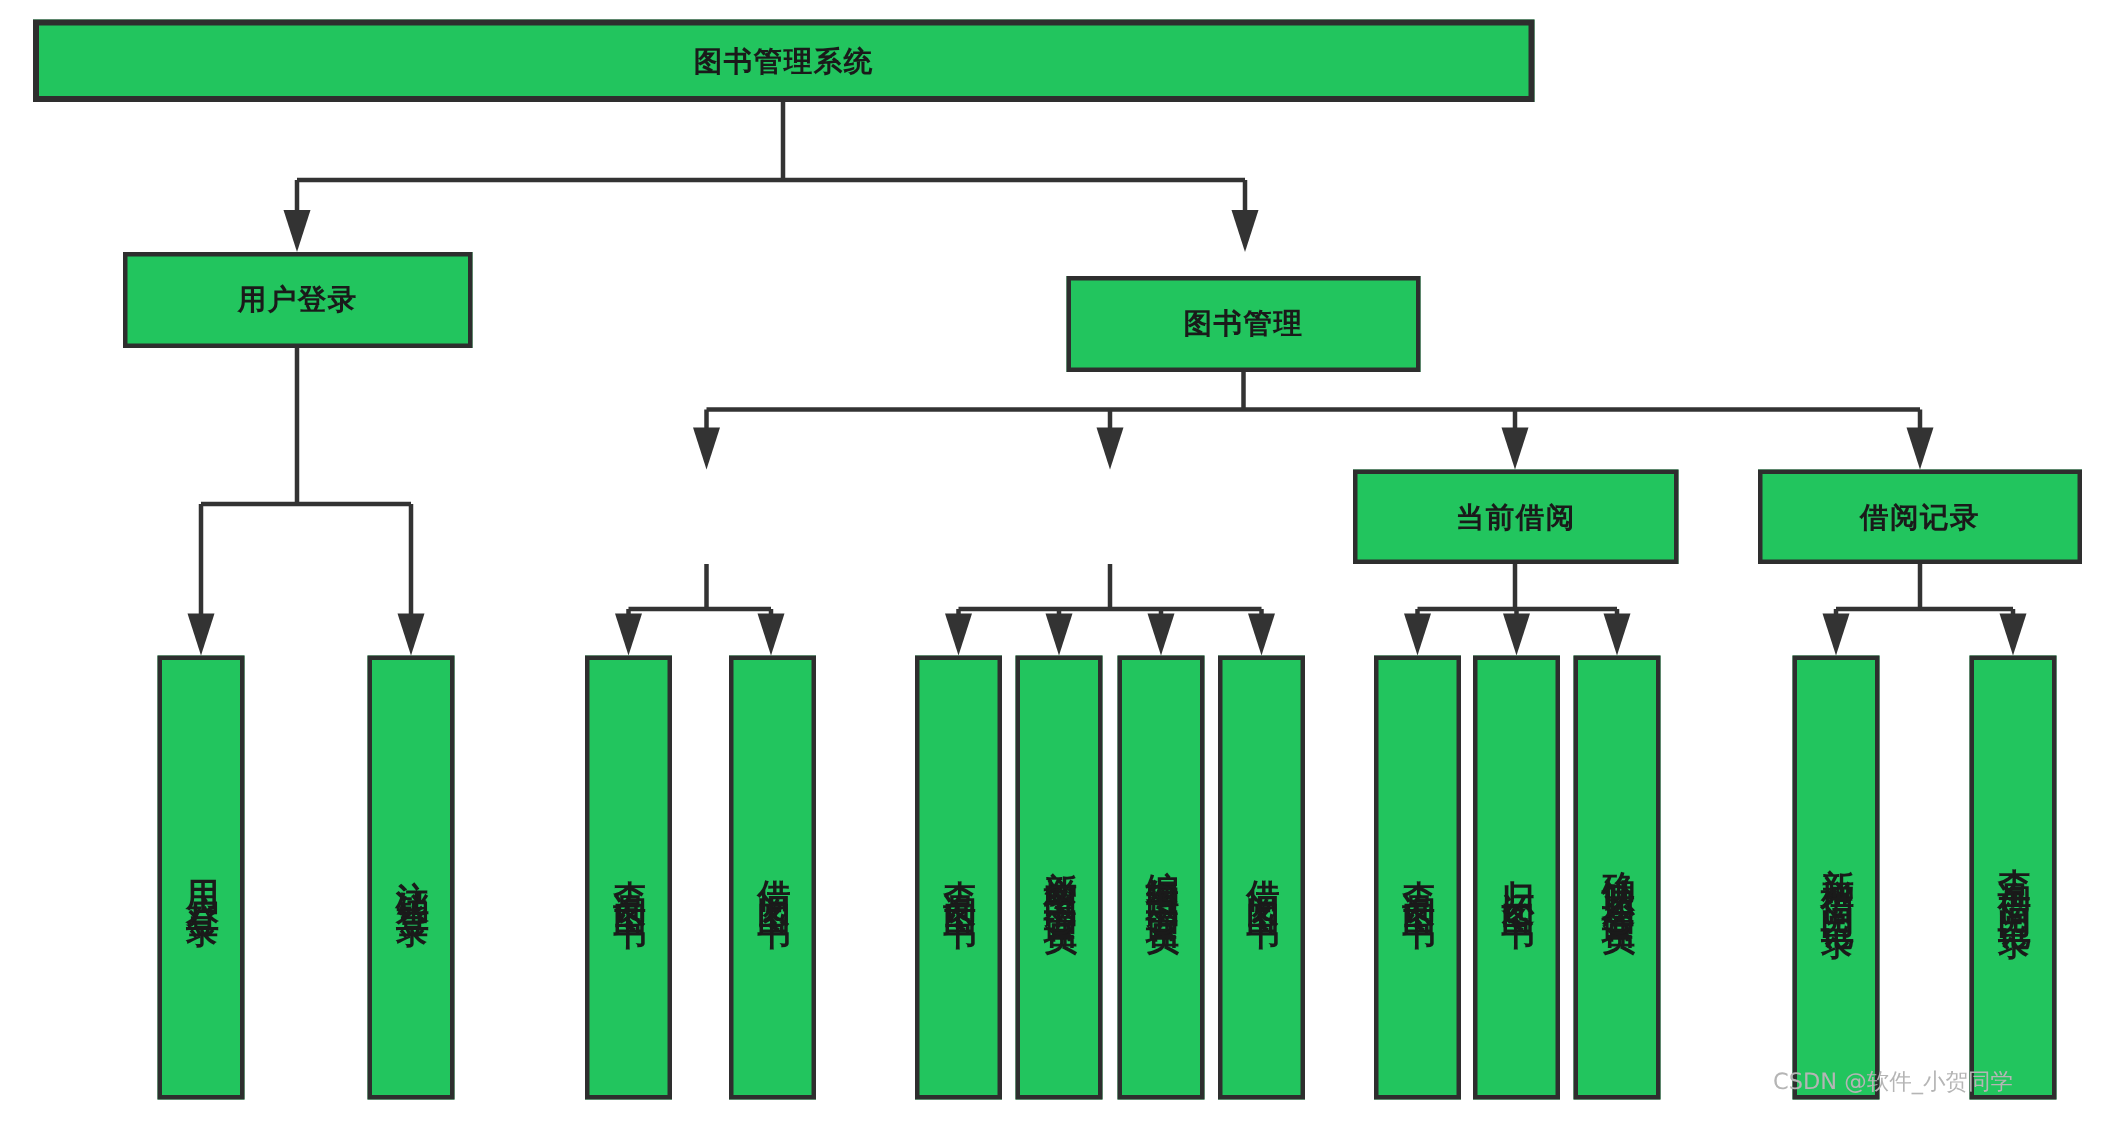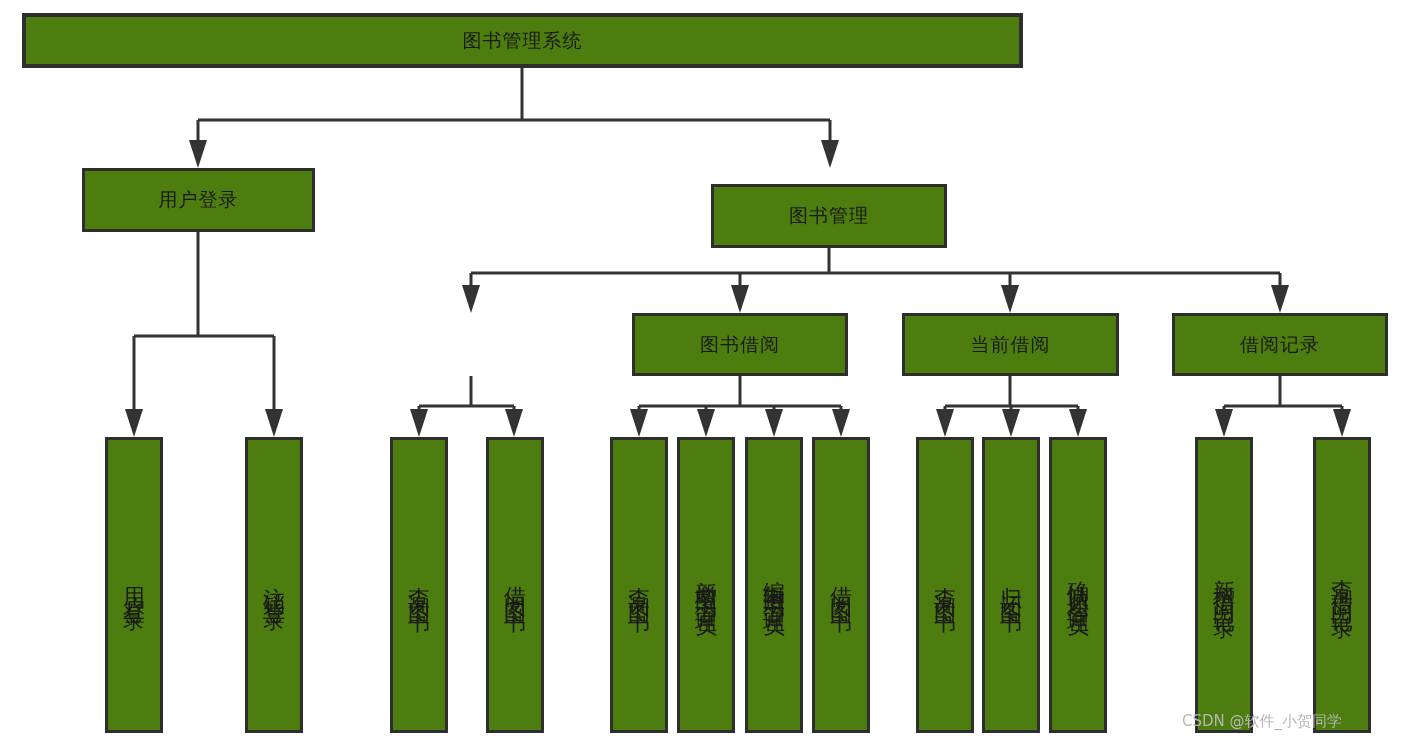--- a/index.html
+++ b/index.html
@@ -16,27 +16,28 @@
     font-family:"DejaVu Sans","Liberation Sans",sans-serif;
     position:relative;
     overflow:hidden;
   }
   .stage{position:absolute;left:0;top:0;width:1405px;height:747px;}
   svg.connectors{position:absolute;left:0;top:0;width:1405px;height:747px;}
   svg.connectors line{stroke:var(--line);stroke-width:3;}
   svg.connectors polygon{fill:var(--line);stroke:none;}
   .box{
     position:absolute;
-    background:#4d7c0f;
+    background:#22c55e;
     border:3px solid var(--border);
     box-sizing:border-box;
     display:flex;
     align-items:center;
     justify-content:center;
     color:var(--text);
+    font-weight:bold;
   }
   .hlabel{font-size:19px;letter-spacing:1px;white-space:nowrap;}
   .vbox span{
     writing-mode:vertical-rl;
     font-size:22px;
     letter-spacing:8px;
     line-height:1;
     color:var(--text);
   }
   .vbox.long span{letter-spacing:5px;}
@@ -120,23 +121,20 @@
     <span class="hlabel">图书管理系统</span>
   </div>
 
   <div class="box" style="left:82px;top:168px;width:233px;height:64px;">
     <span class="hlabel">用户登录</span>
   </div>
   <div class="box" style="left:711px;top:184px;width:236px;height:64px;">
     <span class="hlabel">图书管理</span>
   </div>
 
-  <div class="box" style="left:632px;top:313px;width:216px;height:63px;">
-    <span class="hlabel">图书借阅</span>
-  </div>
   <div class="box" style="left:902px;top:313px;width:217px;height:63px;">
     <span class="hlabel">当前借阅</span>
   </div>
   <div class="box" style="left:1172px;top:313px;width:216px;height:63px;">
     <span class="hlabel">借阅记录</span>
   </div>
 
   <div class="box vbox" style="left:105px;top:437px;width:58px;height:296px;">
     <span>用户登录</span>
   </div>

